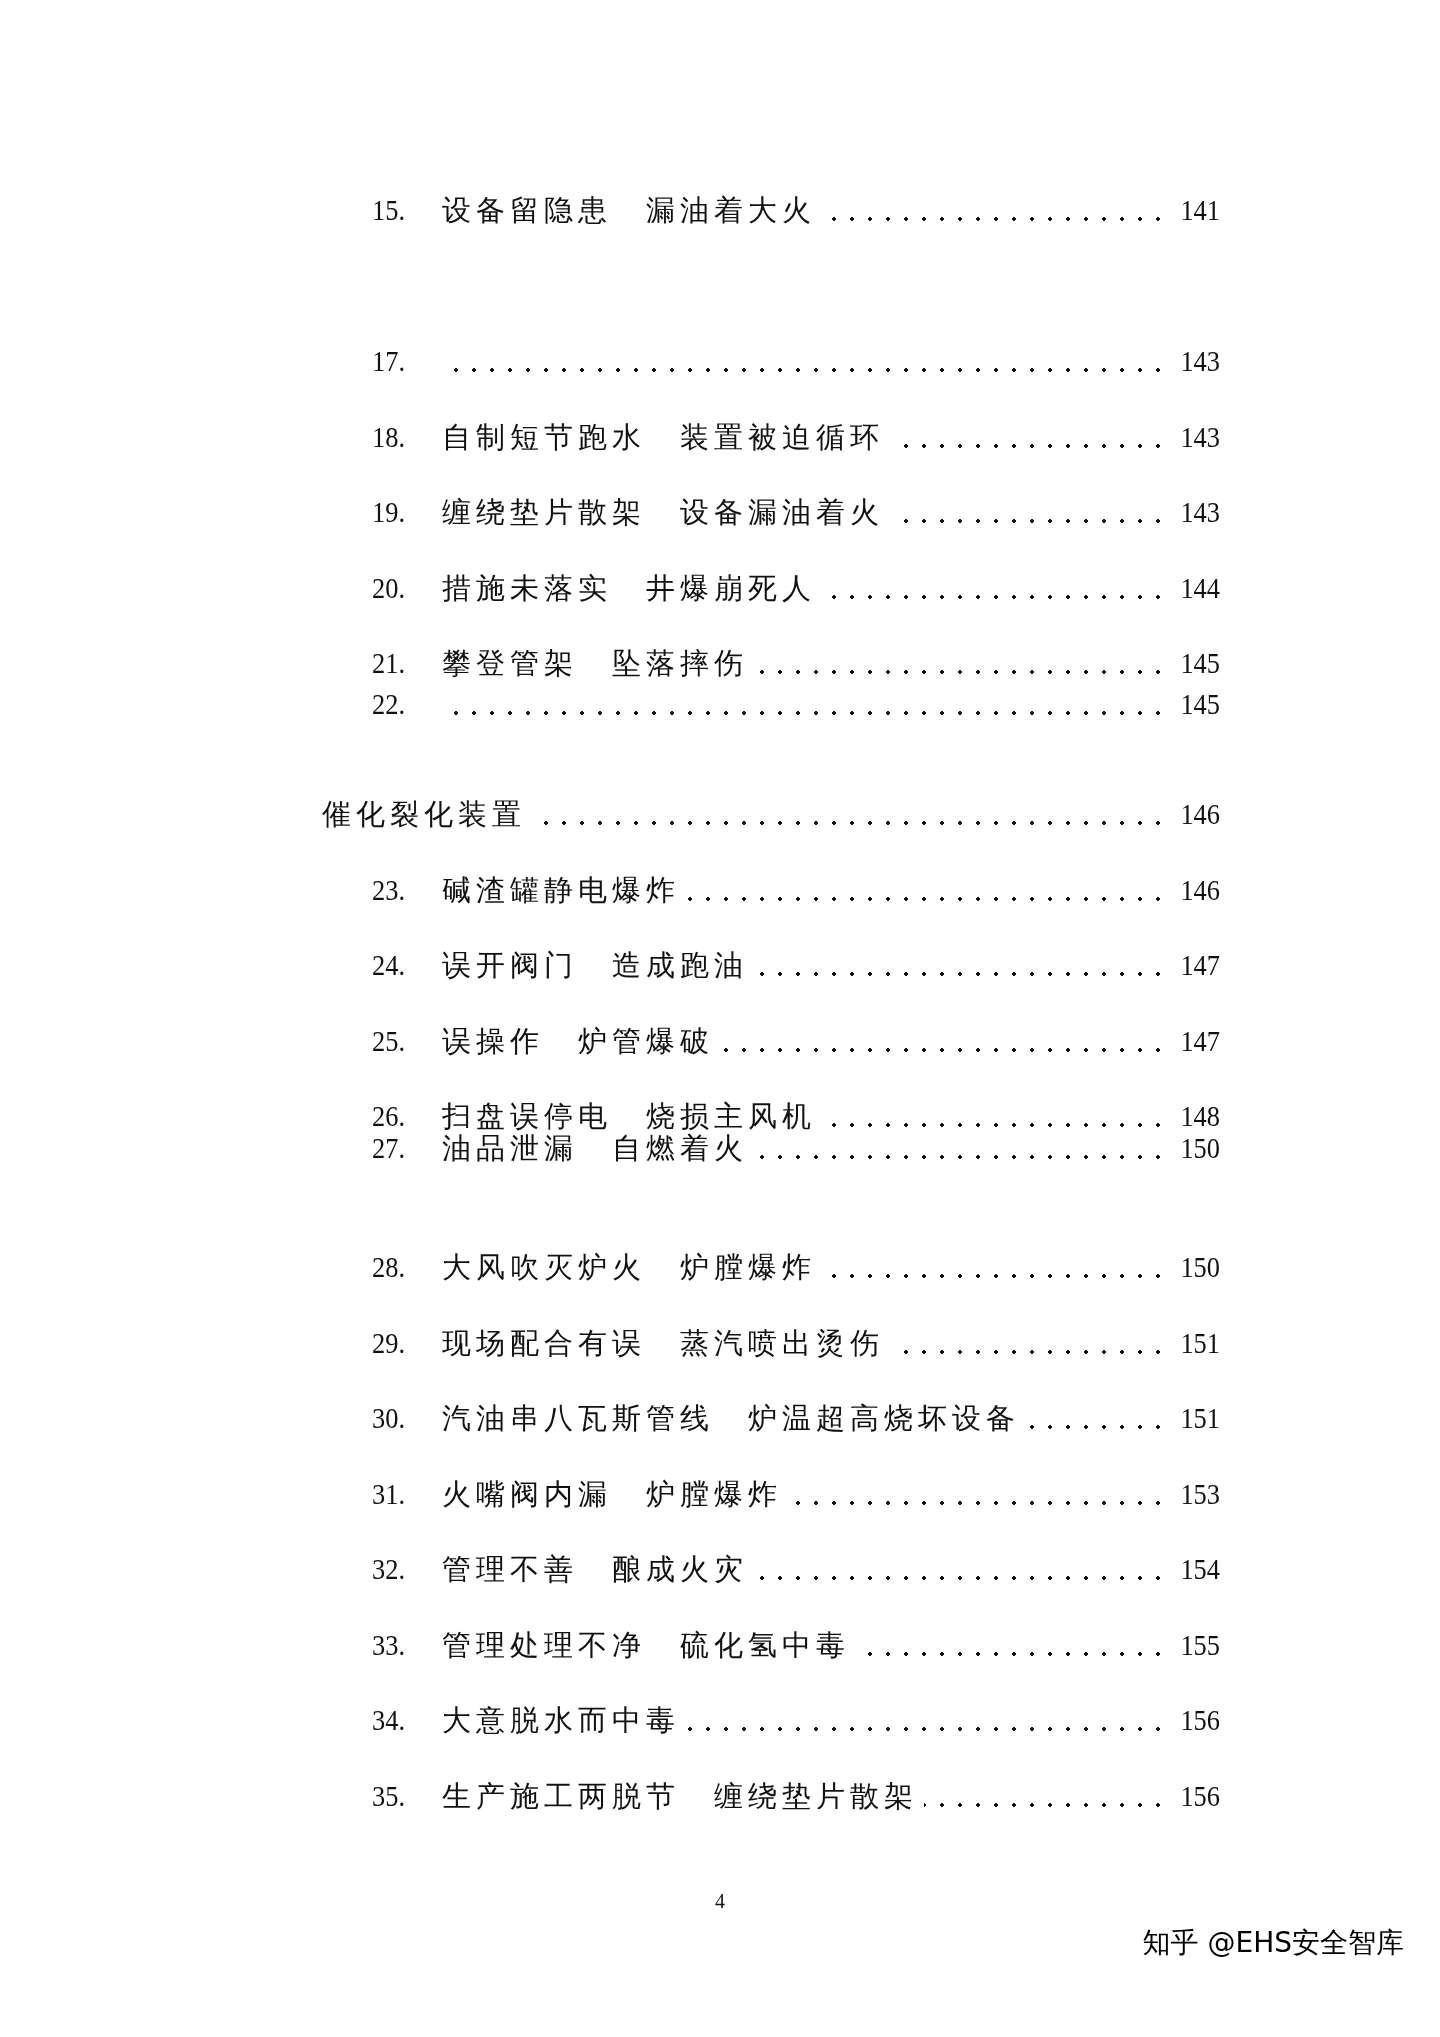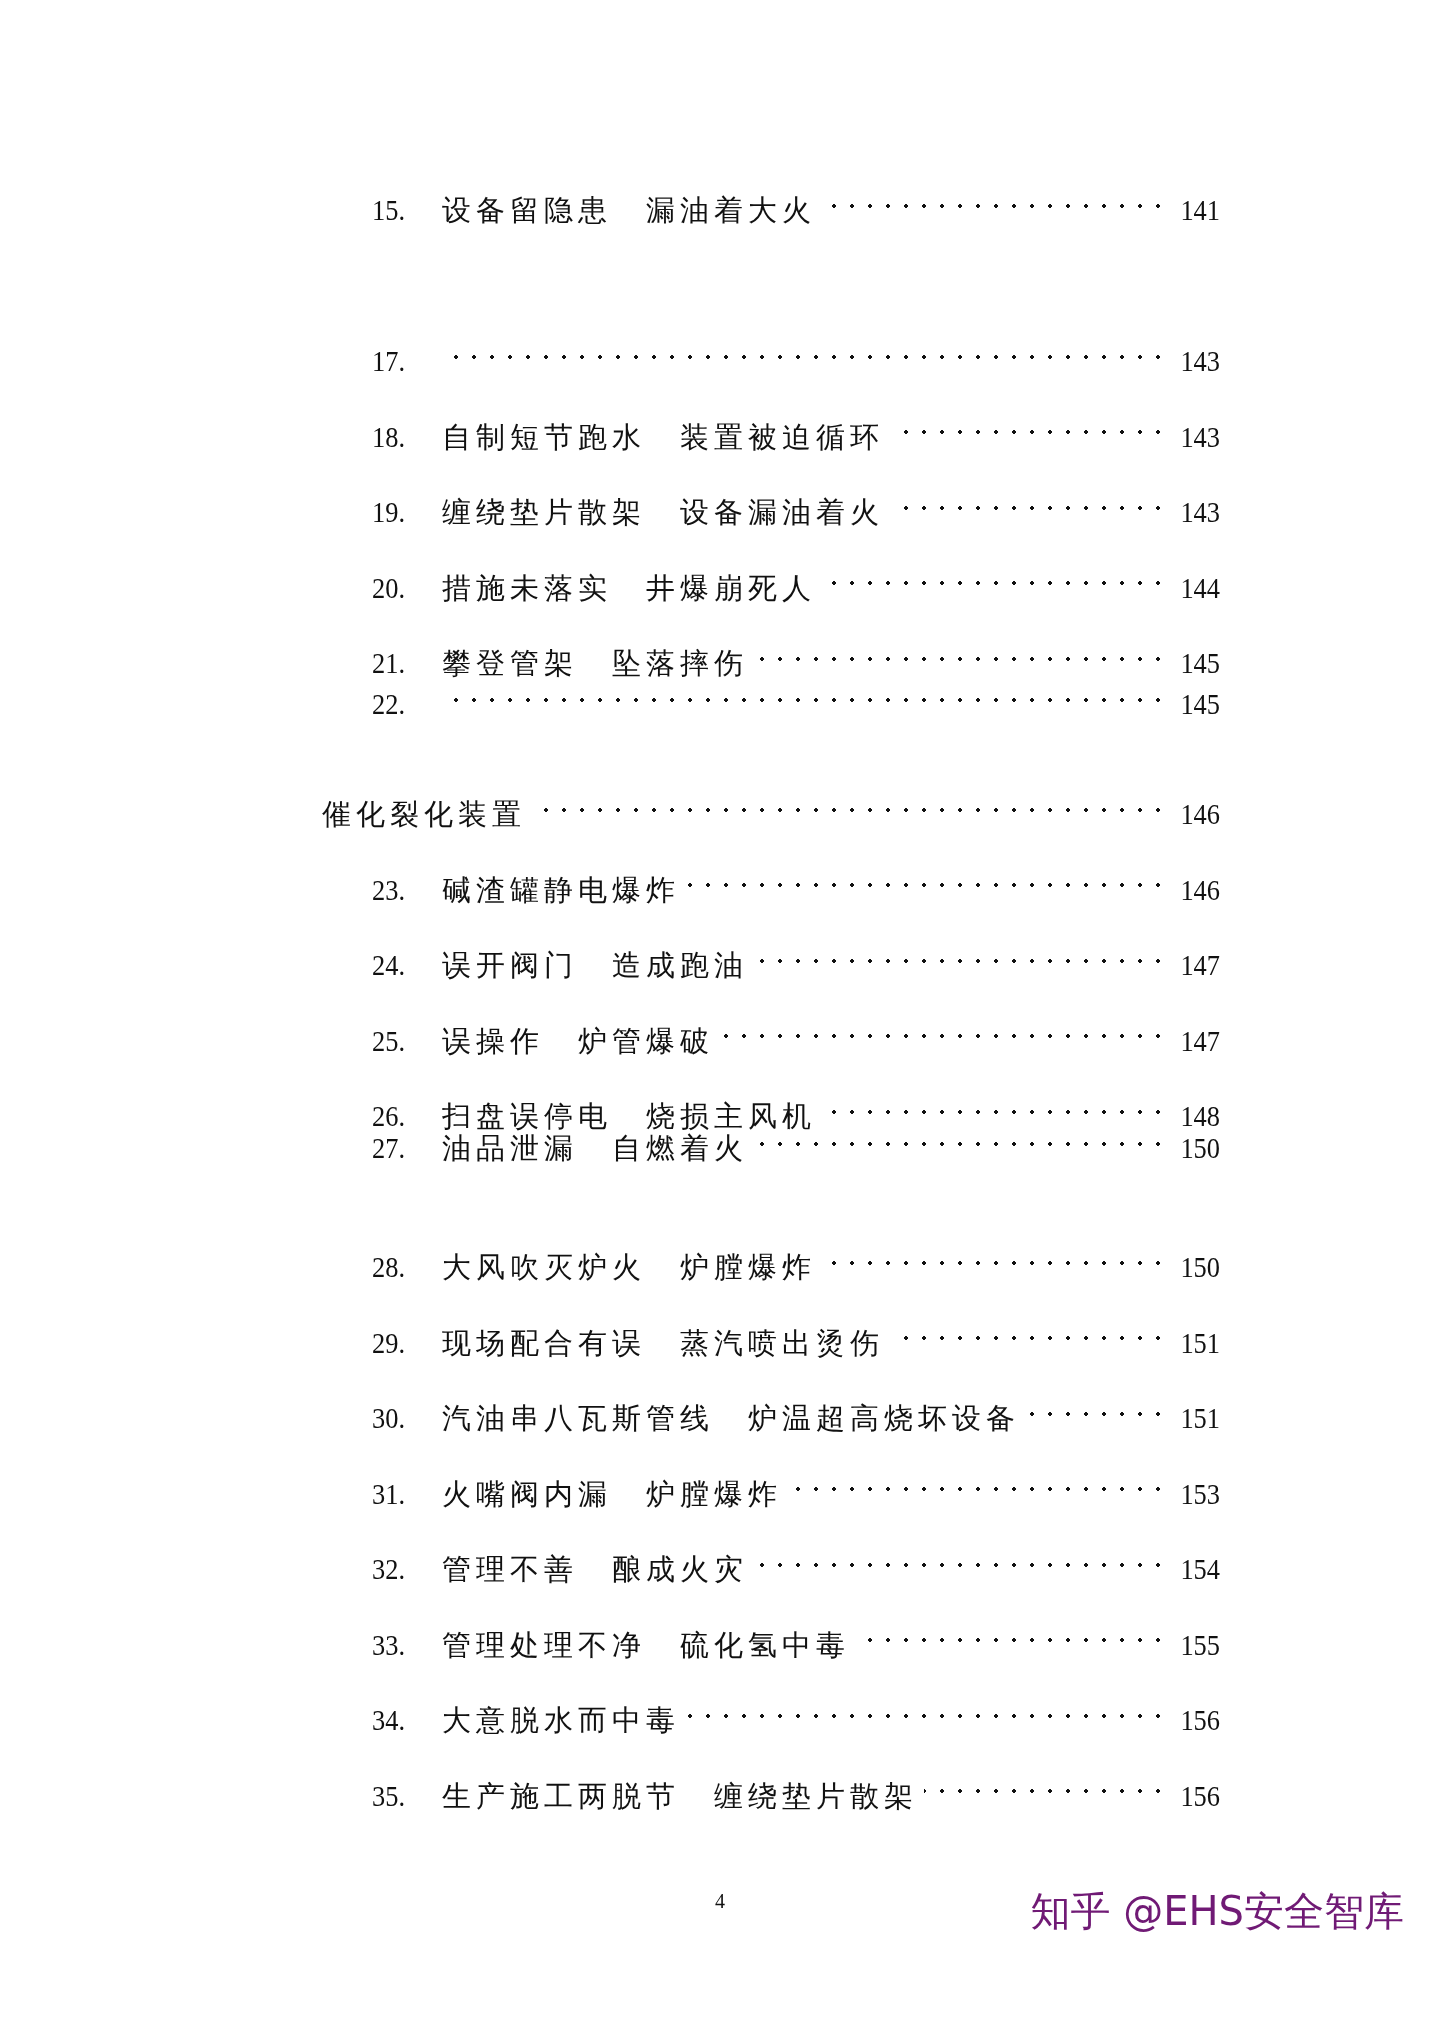--- a/index.html
+++ b/index.html
@@ -20,21 +20,21 @@
     left: 0;
     top: 0;
     width: 1440px;
     height: 1850px;
   }
   .toc-row {
     position: absolute;
     right: 220px;
     height: 40px;
     display: flex;
-    align-items: center;
+    align-items: flex-end;
     white-space: nowrap;
     font-size: 29px;
     line-height: 40px;
   }
   .toc-row.item { left: 372px; }
   .toc-row.section { left: 322px; }
   .num {
     flex: 0 0 auto;
     font-family: "Liberation Serif", "DejaVu Serif", serif;
     font-size: 30px;
@@ -71,24 +71,24 @@
     width: 1440px;
     top: 1890px;
     text-align: center;
     font-size: 20px;
     color: #111;
     font-family: "Liberation Serif", "DejaVu Serif", serif;
   }
   .watermark {
     position: absolute;
     right: 36px;
-    top: 1884px;
+    top: 1924px;
     font-family: "DejaVu Sans", "Liberation Sans", sans-serif;
-    font-size: 40px;
-    color: #701a75;
+    font-size: 28px;
+    color: #000000;
     letter-spacing: 0px;
     white-space: nowrap;
   }
 </style>
 </head>
 <body>
 
 <div class="toc">
   <div class="toc-row item" style="top:190px">
     <span class="num">15.</span>

